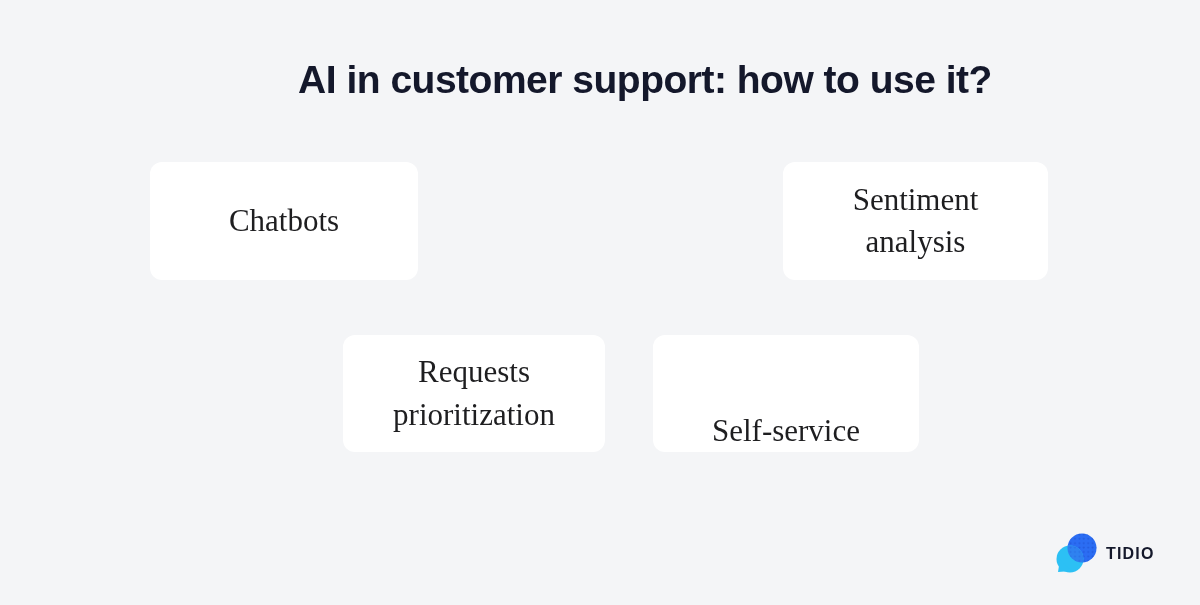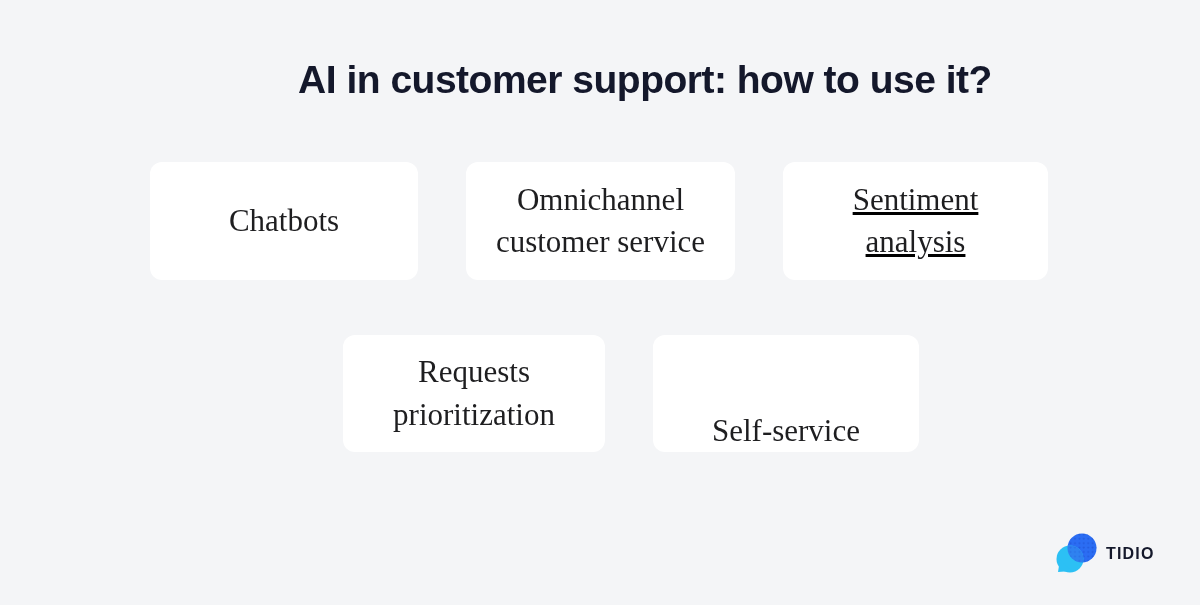--- a/index.html
+++ b/index.html
@@ -43,21 +43,21 @@
   .card-label {
     font-family: "Liberation Serif", serif;
     font-size: 31px;
     line-height: 1.36;
     color: var(--card-text, #1e1e20);
     text-align: center;
     white-space: pre-line;
   }
   #card-chatbots            { left: 150px; top: 162px; width: 268px; height: 118px; }
   #card-omnichannel         { left: 466px; top: 162px; width: 269px; height: 118px; }
-  #card-sentiment           { left: 783px; top: 162px; width: 265px; height: 118px; text-decoration: underline; }
+  #card-sentiment           { left: 783px; top: 162px; width: 265px; height: 118px; }
   #card-requests            { left: 343px; top: 335px; width: 262px; height: 117px; }
   #card-self-service        { left: 653px; top: 335px; width: 266px; height: 117px; align-items: flex-end; }
 
   .brand {
     position: absolute;
     left: 1056px;
     top: 533px;
     display: flex;
     align-items: center;
     gap: 9px;
@@ -78,24 +78,20 @@
 <body>
 
 <div class="stage">
 
   <h1 class="title">AI in customer support: how to use it?</h1>
 
   <div class="card" id="card-chatbots">
     <span class="card-label">Chatbots</span>
   </div>
 
-  <div class="card" id="card-omnichannel">
-    <span class="card-label">Omnichannel
-customer service</span>
-  </div>
 
   <div class="card" id="card-sentiment">
     <span class="card-label">Sentiment
 analysis</span>
   </div>
 
   <div class="card" id="card-requests">
     <span class="card-label">Requests
 prioritization</span>
   </div>

